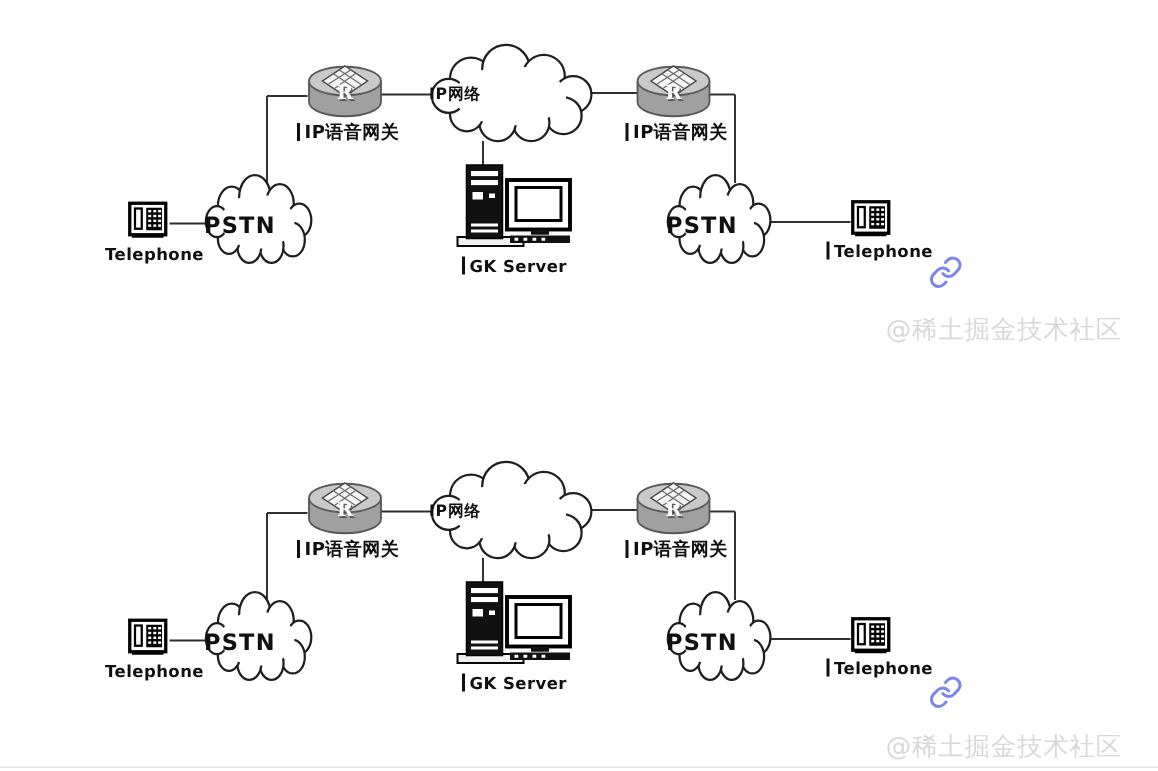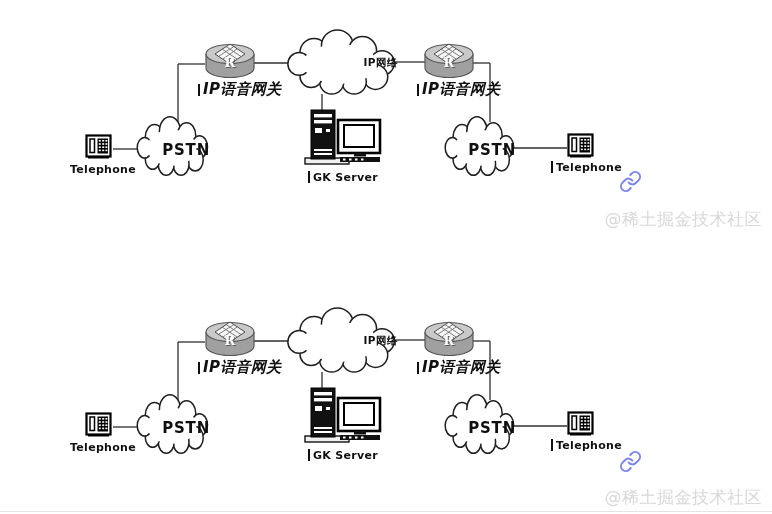--- a/index.html
+++ b/index.html
@@ -4,29 +4,29 @@
 <style>
   html,body{margin:0;padding:0;background:#ffffff;width:772px;height:514px;overflow:hidden;
     font-family:"DejaVu Sans","Liberation Sans",sans-serif;}
   .stage{position:relative;width:772px;height:514px;background:#ffffff;}
   .diagram{position:absolute;left:0;width:772px;height:250px;}
   .abs{position:absolute;}
   .connectors{position:absolute;left:0;top:0;}
   .connectors line{stroke:#2f2f2f;stroke-width:1.3;}
   .cloud circle, .cloud ellipse{vector-effect:non-scaling-stroke;}
   .lbl{position:absolute;font-size:11px;font-weight:700;color:#101010;white-space:nowrap;letter-spacing:0.3px;}
-  .lbl.center{text-align:right;}
+  .lbl.center{text-align:left;}
   .cloudtext{font-size:15px;letter-spacing:0.8px;}
   .nettext{font-size:10.5px;letter-spacing:0.5px;}
-  .gw{font-size:15px;font-style:italic;}
+  .gw{font-size:12px;}
   .tick{display:inline-block;width:2px;height:12px;background:#101010;margin-right:3px;vertical-align:-2px;}
   .rletter{position:absolute;width:52px;text-align:center;
     font-family:"DejaVu Serif","Liberation Serif",serif;font-size:13px;font-weight:700;color:#ffffff;
     text-shadow:1px 1px 0 #5a5a5a;}
-  .watermark{position:absolute;right:10px;font-size:17px;color:#d8d8d8;letter-spacing:0.5px;}
+  .watermark{position:absolute;right:24px;font-size:17px;color:#d8d8d8;letter-spacing:0.5px;}
   .bottom-rule{position:absolute;left:0;top:511px;width:772px;height:1px;background:#e4e4e4;}
 </style>
 </head>
 <body>
 
 <div class="stage">
 
   <div class="diagram" style="top:0px">
 
     <svg class="connectors" width="772" height="250" viewBox="0 0 772 250">

